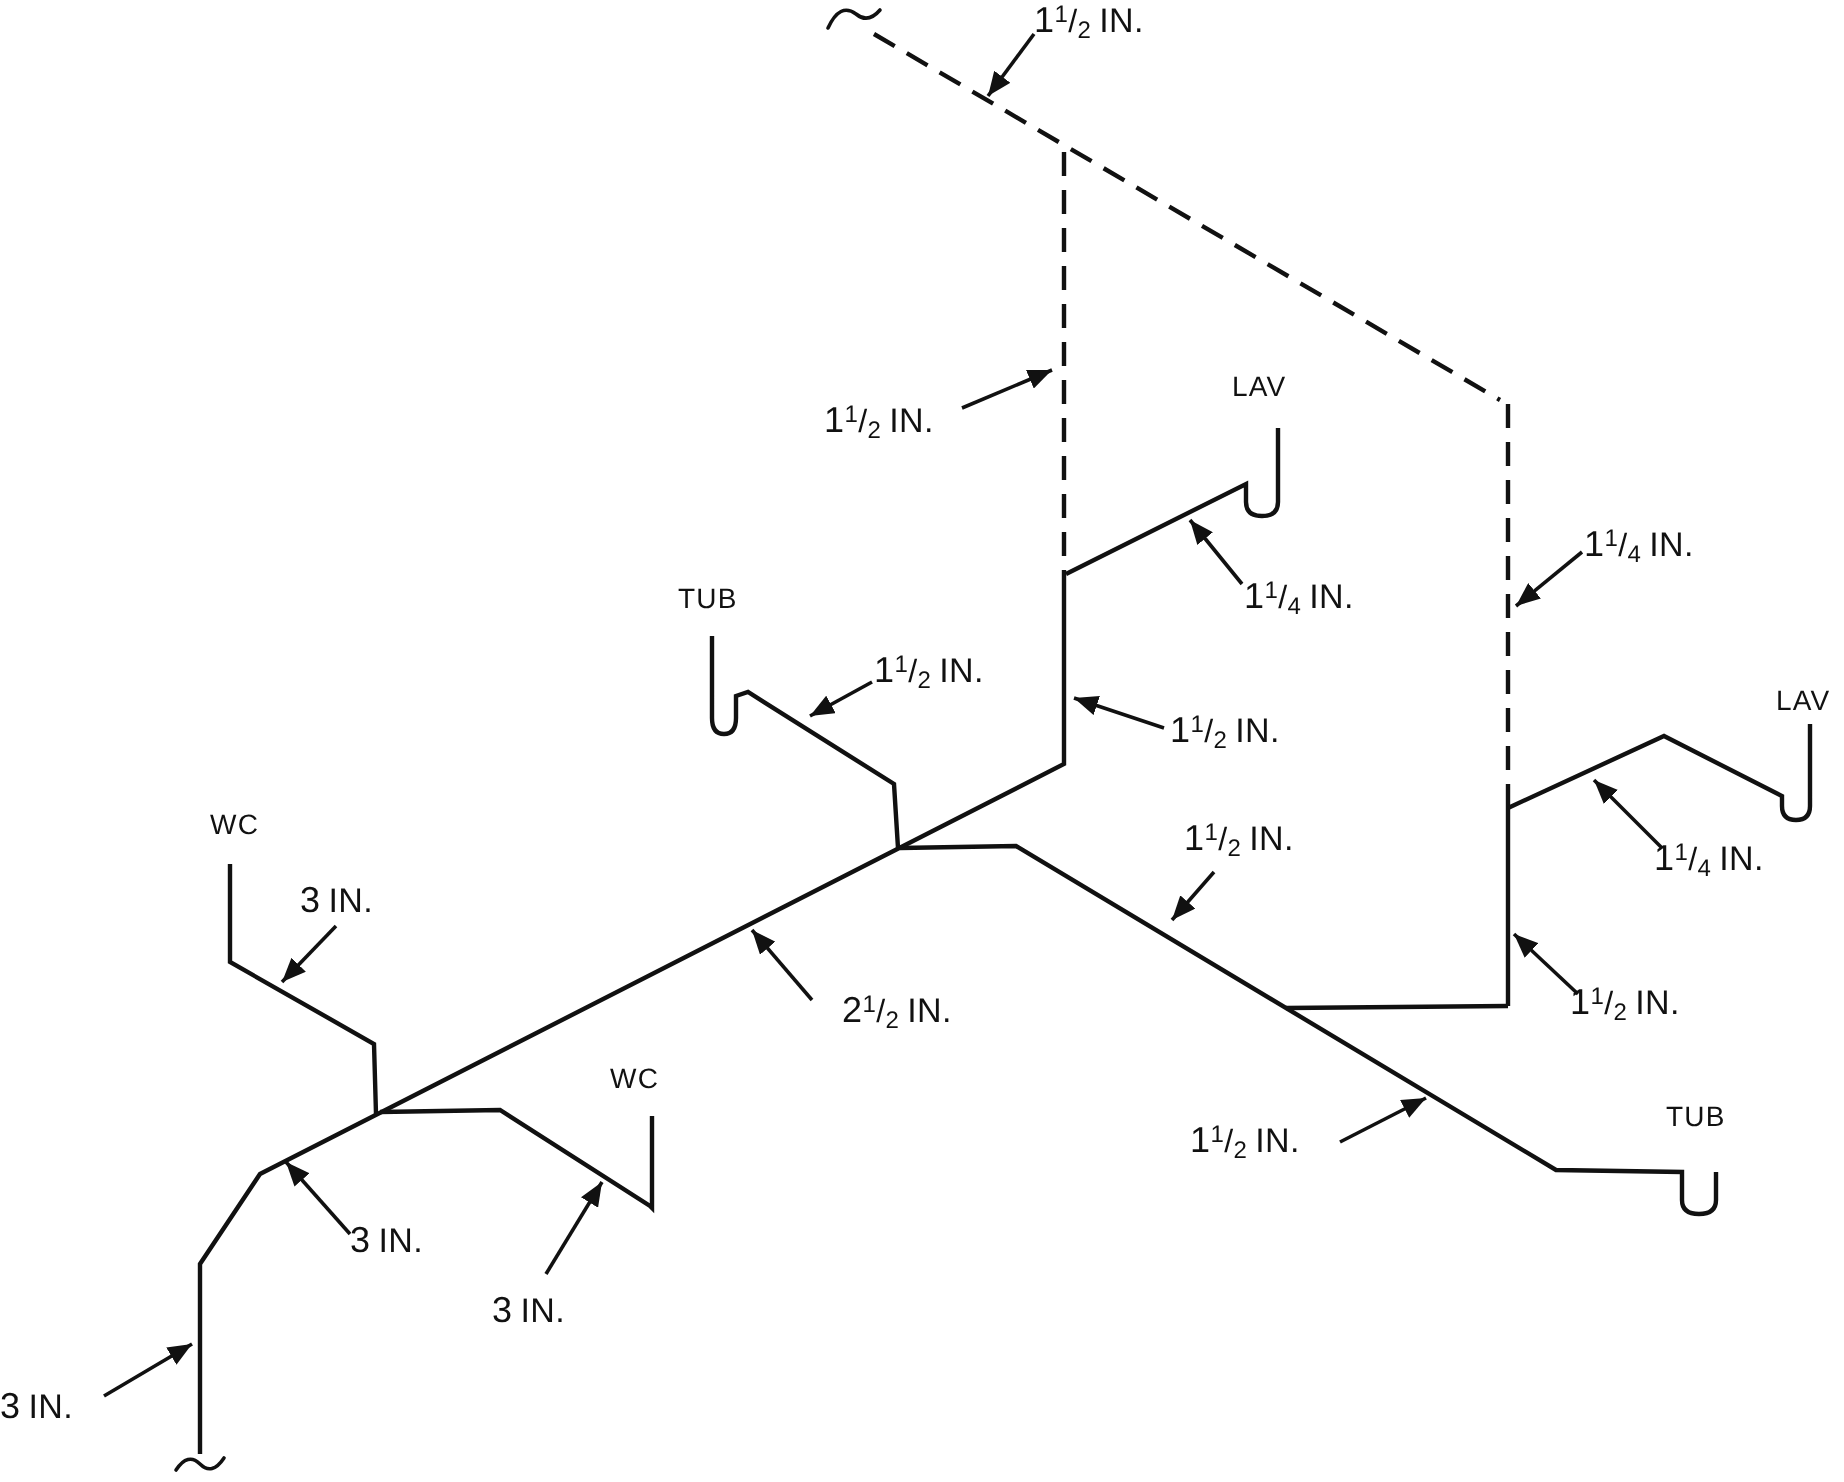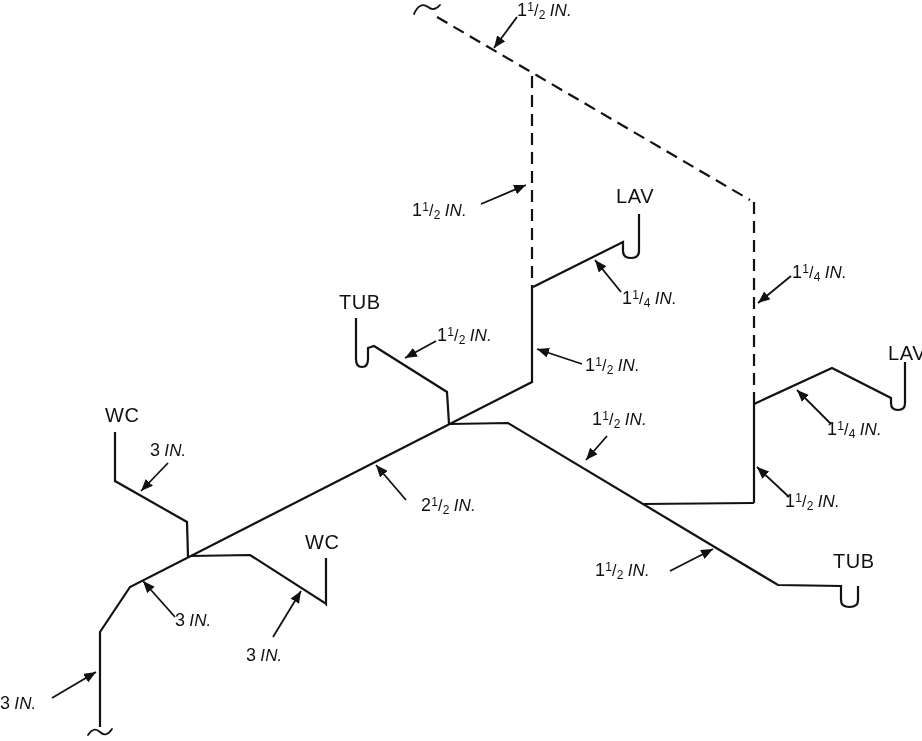--- a/index.html
+++ b/index.html
@@ -9,22 +9,22 @@
   }
   .diagram svg{position:absolute;left:0;top:0;}
   .lbl{
     position:absolute;white-space:nowrap;font-size:17px;line-height:1;
     letter-spacing:.2px;color:#111;
   }
   .lbl .fw{font-size:18px;}
   .lbl .fn{font-size:12px;position:relative;top:-5px;}
   .lbl .fs{font-size:16px;}
   .lbl .fd{font-size:12px;position:relative;top:3px;}
-  .lbl .fu{margin-left:4px;font-style:italic;}
-  .fixture{font-size:20px;letter-spacing:.6px;}
+  .lbl .fu{margin-left:4px;}
+  .fixture{font-size:14px;letter-spacing:.6px;}
 </style>
 </head>
 <body>
 
 <div class="diagram">
   <svg xmlns="http://www.w3.org/2000/svg" width="922" height="741" viewBox="0 0 922 741">
       <defs>
         <marker id="arrowhead" viewBox="0 0 12 10" refX="12" refY="5" markerWidth="12" markerHeight="10" markerUnits="userSpaceOnUse" orient="auto">
           <path d="M0 0 L12 5 L0 10 Z" fill="#111111"></path>
         </marker>

